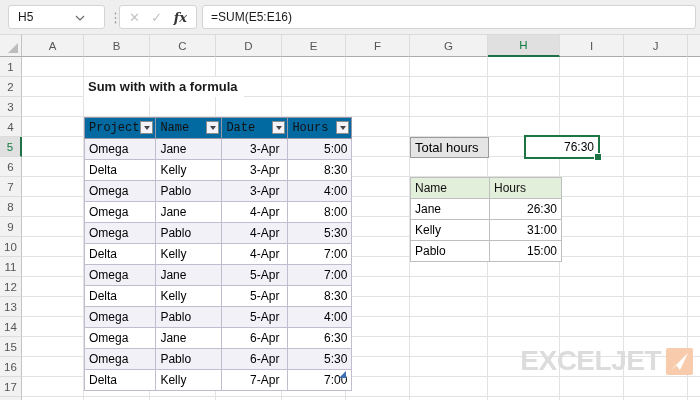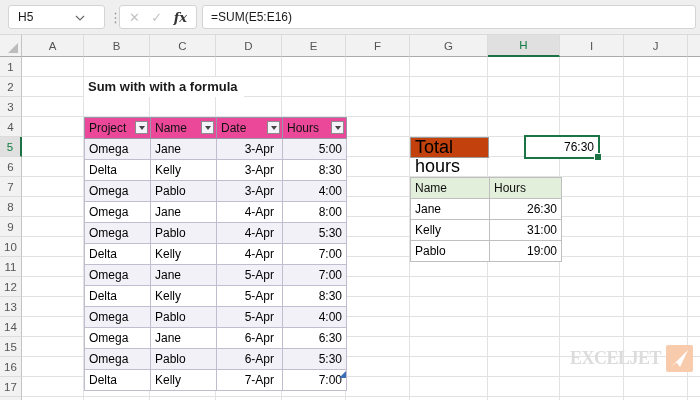--- a/index.html
+++ b/index.html
@@ -47,58 +47,58 @@
   .gl-h { position:absolute; left:22px; right:0; height:1px; background:#E2E2E2; }
 
   
   .cell-title { position:absolute; left:84px; top:77px; height:20px; line-height:20px;
                 padding:0 6px 0 4px; background:#fff; font-size:13px; font-weight:bold;
                 color:#1a1a1a; white-space:nowrap; }
 
   .main-table { position:absolute; left:84px; top:117px; border-collapse:collapse;
                 table-layout:fixed; background:#fff; border:1px solid #A19DB0;
                 font-size:12px; }
-  .main-table th { background:#ec4899; border:1px solid #9B97AB; font-weight:normal;
+  .main-table th { background:#0369a1; border:1px solid #9B97AB; font-weight:normal;
                    text-align:left; height:20px; padding:0 16px 0 4px; position:relative;
-                   white-space:nowrap; overflow:hidden; color:#111; }
+                   white-space:nowrap; overflow:hidden; color:#111;font-family:Liberation Mono, monospace; }
   .main-table td { border:1px solid #C1BDCE; height:20px; padding:0 4px;
                    white-space:nowrap; overflow:hidden; color:#000;margin-left:12px; }
   .main-table tbody tr:nth-child(odd) td { background:#F2F1F8; }
   .main-table td.al-r { text-align:right; }
   .main-table td.date { padding-right:8px; }
   .filter-btn { position:absolute; right:2px; top:3px; width:13px; height:13px;
                 box-sizing:border-box; background:#F4F3F9; border:1px solid #8C8C8C;
                 display:flex; align-items:center; justify-content:center; }
   .filter-tri { width:0; height:0; border-left:3px solid transparent;
                 border-right:3px solid transparent; border-top:4px solid #444; }
 
   .total-label { position:absolute; left:410px; top:137px; width:79px; height:21px;
-                 box-sizing:border-box; background:#c2410c; border:1px solid #9B9B9B;
-                 font-size:18px; line-height:19px; padding-left:4px; color:#000; }
+                 box-sizing:border-box; background:#e5e5e5; border:1px solid #9B9B9B;
+                 font-size:13px; line-height:19px; padding-left:4px; color:#000; }
   .selection { position:absolute; left:486px; top:135px; width:76px; height:24px;
                box-sizing:border-box; border:2px solid #1B7444; background:#fff;margin-left:38px; }
   .selection .val { display:block; line-height:20px; font-size:12px; text-align:right;
                     padding-right:4px; color:#000; }
   .fill-handle { position:absolute; right:-4px; bottom:-4px; width:6px; height:6px;
                  background:#1B7444; border:1px solid #fff; }
 
   .summary-table { position:absolute; left:410px; top:177px; border-collapse:collapse;
                    table-layout:fixed; background:#fff; border:1px solid #ADADAD;
                    font-size:12px; }
   .summary-table th { background:#E2EFDA; border:1px solid #BFBFBF; font-weight:normal;
                       text-align:left; height:20px; padding:0 4px; color:#111; }
   .summary-table td { border:1px solid #BFBFBF; height:20px; padding:0 4px; color:#000; }
   .summary-table td.al-r { text-align:right; }
 
   .table-corner { position:absolute; left:339px; top:371px; width:0; height:0;
                   border-left:7px solid transparent; border-bottom:7px solid #3C6EB4; }
 
   
   .logo { position:absolute; right:7px; top:345px; display:flex; align-items:center; gap:5px; }
-  .logo-text { font-size:18px; font-weight:bold; color:#DCDCDC; letter-spacing:-0.5px;font-family:Liberation Serif, serif; }
+  .logo-text { font-size:28px; font-weight:bold; color:#DCDCDC; letter-spacing:-0.5px; }
   .logo-mark { width:27px; height:27px; background:#F8CBAD; border-radius:2px;
                display:flex; align-items:center; justify-content:center; }
 </style>
 </head>
 <body>
 
 <div class="screen">
 
   <div class="formula-bar">
     <div class="fb-box name-box">
@@ -309,21 +309,21 @@
         <tr>
           <td>Jane</td>
           <td class="al-r">26:30</td>
         </tr>
         <tr>
           <td>Kelly</td>
           <td class="al-r">31:00</td>
         </tr>
         <tr>
           <td>Pablo</td>
-          <td class="al-r">19:00</td>
+          <td class="al-r">15:00</td>
         </tr>
       </tbody>
   </table>
 
   <div class="logo">
     <span class="logo-text">EXCELJET</span>
     <span class="logo-mark">
       <svg width="27" height="27" viewBox="0 0 27 27">
         <polygon points="5,22 22,5 14,22 10.5,17.5" fill="#ffffff"></polygon>
       </svg>

